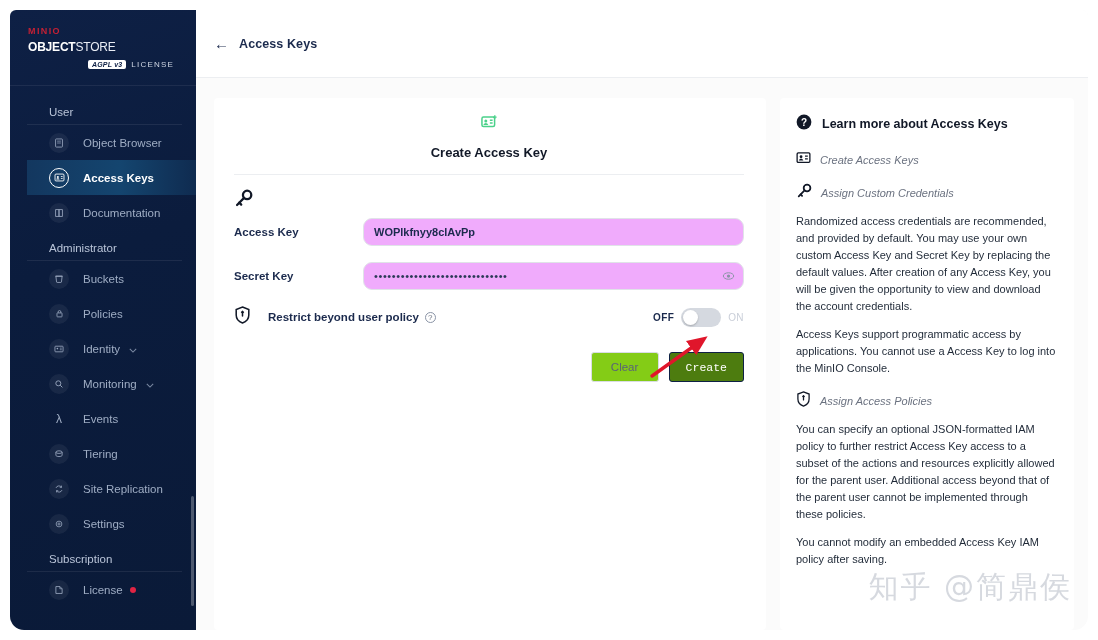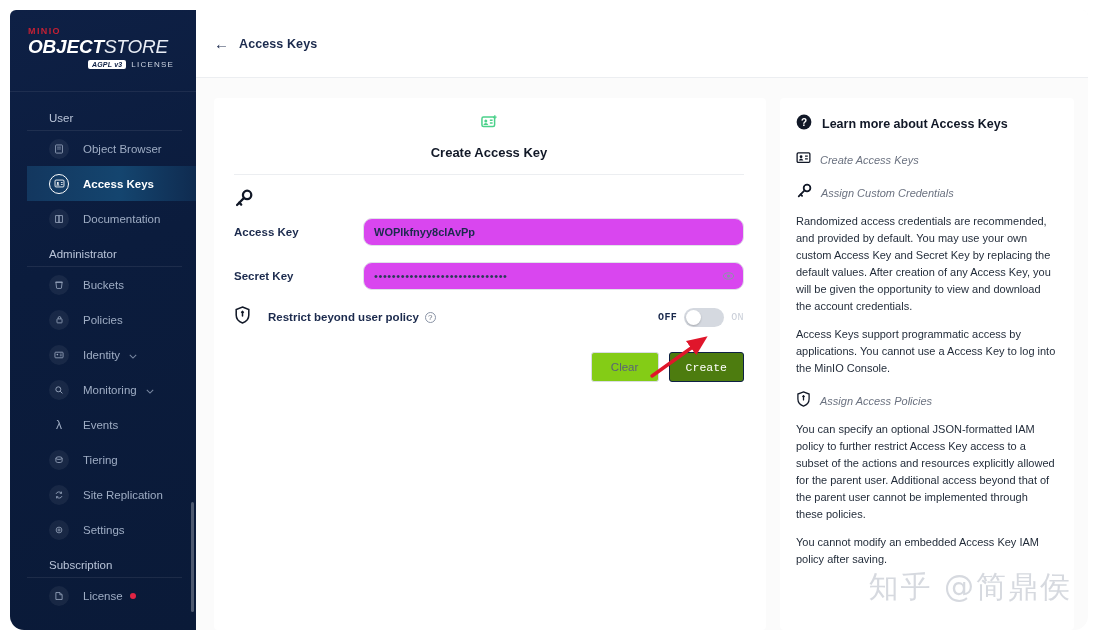--- a/index.html
+++ b/index.html
@@ -19,30 +19,30 @@
   .sidebar {
     position: absolute;
     left: 10px; top: 10px;
     width: 186px; height: 620px;
     background: linear-gradient(160deg, #0e2045 0%, #0b1c3d 40%, #0a1a38 100%);
     border-radius: 6px 0 0 14px;
     overflow: hidden;
     display: flex; flex-direction: column;
   }
   .sidebar-logo {
-    padding: 16px 0 22px 18px;
+    padding: 16px 0 16px 18px;
     border-bottom: 1px solid rgba(255,255,255,0.07);
   }
   .logo-minio {
     font-size: 9px; font-weight: bold; letter-spacing: 1.4px;
     color: #c42034; line-height: 10px;
   }
   .logo-main {
-    font-size: 19px; line-height: 22px; letter-spacing: -0.2px;
-    color: #ffffff; white-space: nowrap; font-style: italic;
+    font-size: 12px; line-height: 22px; letter-spacing: -0.2px;
+    color: #ffffff; white-space: nowrap;
   }
   .logo-main b { font-weight: bold; }
   .logo-main span { font-weight: normal; color: #e9edf5; }
   .logo-license {
     display: flex; align-items: center; gap: 5px;
     justify-content: flex-end; padding-right: 22px;
     margin-top: 2px;
   }
   .logo-agpl {
     background: #ffffff; color: #0e2045;
@@ -150,21 +150,21 @@
     display: flex; align-items: center;
     margin-bottom: 16px;
   }
   .field-label {
     width: 129px; flex: 0 0 129px;
     font-size: 11.5px; font-weight: bold; color: #1b2a4d;
   }
   .field-input {
     flex: 1; height: 28px;
     border: 1px solid #e0e3e8; border-radius: 9px;
-    background: #d946ef;
+    background: #f0abfc;
     display: flex; align-items: center;
     padding: 0 10px;
     font-size: 11px; color: #1b2a4d; font-weight: bold;
     position: relative;
   }
   .field-input.secret { letter-spacing: 0.6px; font-weight: normal; color: #2b3a57; }
   .eye-btn {
     position: absolute; right: 8px; top: 50%;
     transform: translateY(-50%);
     cursor: pointer; line-height: 0;
@@ -179,21 +179,21 @@
     font-size: 11.5px; font-weight: bold; color: #1b2a4d;
     display: flex; align-items: center; gap: 6px;
   }
   .help-circle {
     width: 11px; height: 11px; border-radius: 50%;
     border: 1px solid #8a94a6; color: #6b7280;
     font-size: 8px; line-height: 9px; text-align: center;
     font-weight: normal; cursor: pointer;
   }
   .toggle-right {
-    margin-left: auto; display: flex; align-items: center; gap: 7px; font-family: Liberation Mono, monospace;
+    margin-left: auto; display: flex; align-items: center; gap: 7px;
   }
   .toggle-off-lbl { font-size: 10px; font-weight: bold; color: #1b2a4d; letter-spacing: 0.4px; }
   .toggle-on-lbl { font-size: 10px; color: #c9ced8; letter-spacing: 0.4px; }
   .switch {
     width: 40px; height: 19px; border-radius: 11px;
     background: #d5d9e0; position: relative; cursor: pointer;
   }
   .switch .knob {
     position: absolute; left: 2px; top: 2px;
     width: 15px; height: 15px; border-radius: 50%;

